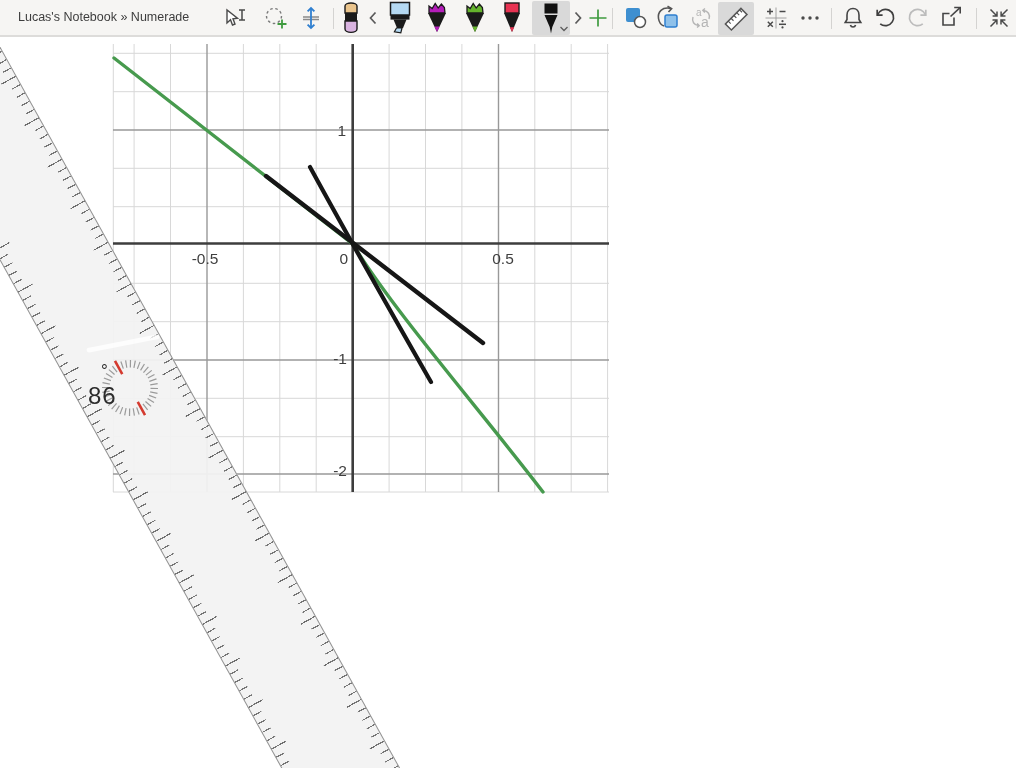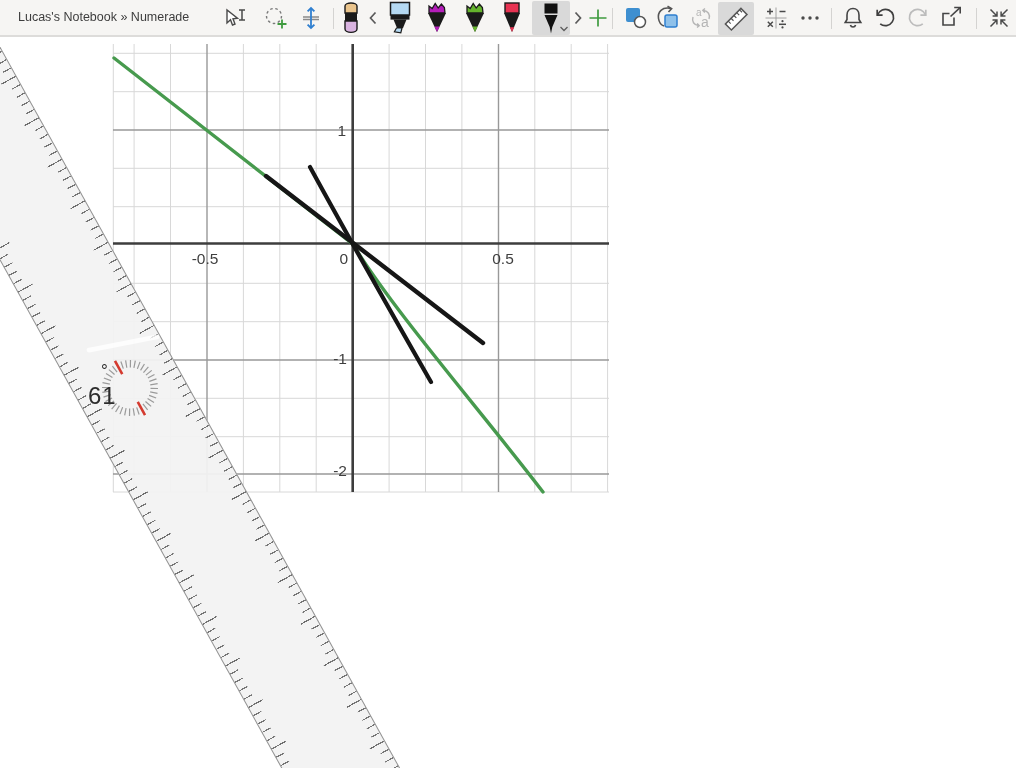--- a/index.html
+++ b/index.html
@@ -297,13 +297,13 @@
       <line x1="46.25" y1="18.24647922241901" x2="50" y2="11.751288694035718" stroke="#9a9a9a" stroke-width="1.2"></line>
       <line x1="49.177145998574055" y1="20.29608891606095" x2="53.9980530712231" y2="14.550755592668612" stroke="#9a9a9a" stroke-width="1.2"></line>
       <line x1="51.70391108393905" y1="22.822854001425938" x2="57.44924440733138" y2="18.001946928776892" stroke="#9a9a9a" stroke-width="1.2"></line>
       <line x1="53.75352077758099" y1="25.749999999999993" x2="60.24871130596428" y2="21.999999999999986" stroke="#9a9a9a" stroke-width="1.2"></line>
       <line x1="55.26369872611112" y1="28.988587061823793" x2="62.311393382005434" y2="26.42343598688128" stroke="#9a9a9a" stroke-width="1.2"></line>
       <line x1="56.18855893675026" y1="32.44021235782791" x2="63.574617084341824" y2="31.137851025325922" stroke="#9a9a9a" stroke-width="1.2"></line>
     </svg>
 </div>
 <div id="ink-smudge"></div>
 <div id="angle-deg">°</div>
-<div id="angle-label">61</div>
+<div id="angle-label">86</div>
 
 </body></html>

